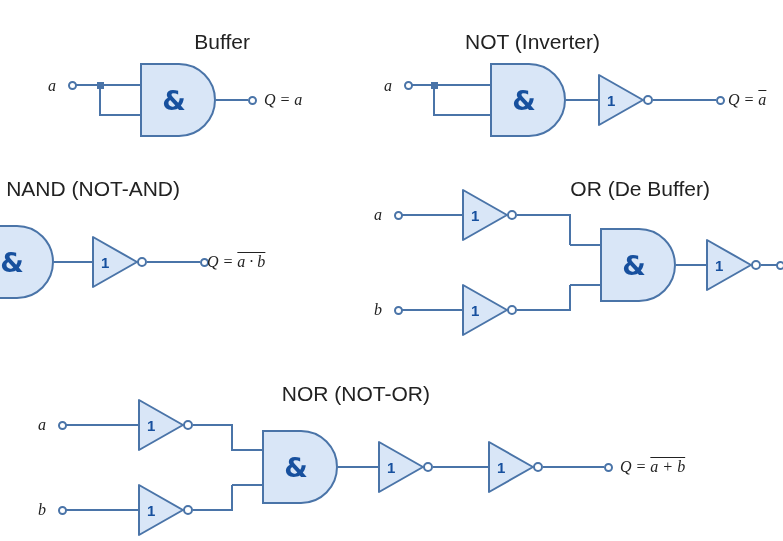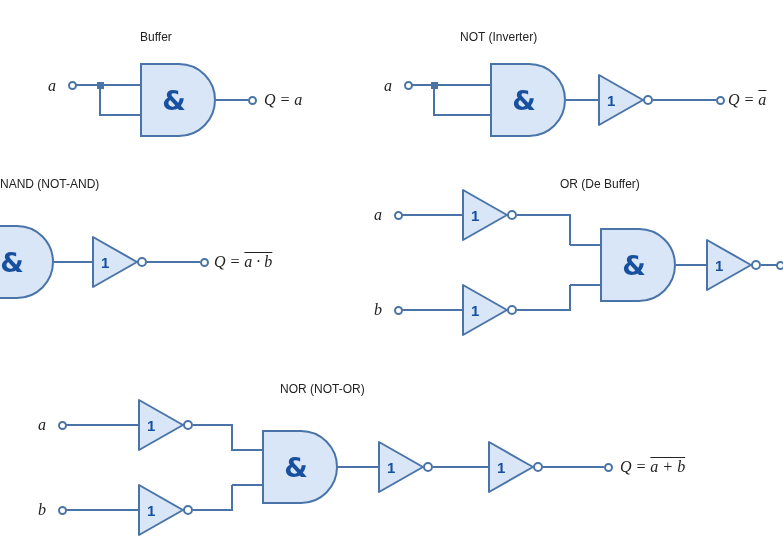--- a/index.html
+++ b/index.html
@@ -25,21 +25,21 @@
   .not-symbol{
     position:absolute;left:9px;top:50%;transform:translateY(-50%);
     font-size:15px;font-weight:bold;color:#17509e;
   }
   .terminal{
     position:absolute;width:9px;height:9px;box-sizing:border-box;
     border:2px solid #4a74a8;border-radius:50%;background:#ffffff;
   }
   .junction{position:absolute;width:7px;height:7px;background:#4a74a8;}
   .title{
-    position:absolute;font-size:12px;color:#222222;text-align:left;
+    position:absolute;font-size:21px;color:#222222;text-align:right;
     font-family:"Liberation Sans",sans-serif;
   }
   .io-label,.expr{
     position:absolute;font-size:16px;color:#222222;font-style:italic;
     font-family:"Liberation Serif",serif;white-space:nowrap;
   }
   .ol{text-decoration:overline;}
 </style>
 </head>
 <body>
@@ -94,21 +94,21 @@
     <div class="wire" style="left:54px;top:261px;width:38px;height:2px;"></div>
     <div class="not-gate" style="left:92px;top:236px;">
       <svg width="60" height="52" viewBox="0 0 60 52">
         <polygon points="1,1 1,51 45,26"></polygon>
         <circle cx="50" cy="26" r="4"></circle>
       </svg>
       <span class="not-symbol">1</span>
     </div>
     <div class="wire" style="left:147px;top:261px;width:53px;height:2px;"></div>
     <div class="terminal" style="left:200px;top:258px;"></div>
-    <div class="expr" style="left:214px;top:253px;"><span>Q = </span><span class="ol">a · b</span></div>
+    <div class="expr" style="left:207px;top:253px;"><span>Q = </span><span class="ol">a · b</span></div>
   </div>
 
   <div class="circuit">
     <div class="title" style="left:560px;top:177px;width:150px;">OR (De Buffer)</div>
 
     <div class="io-label" style="left:374px;top:206px;">a</div>
     <div class="terminal" style="left:394px;top:211px;"></div>
     <div class="wire" style="left:402px;top:214px;width:60px;height:2px;"></div>
     <div class="not-gate" style="left:462px;top:189px;">
       <svg width="60" height="52" viewBox="0 0 60 52">

